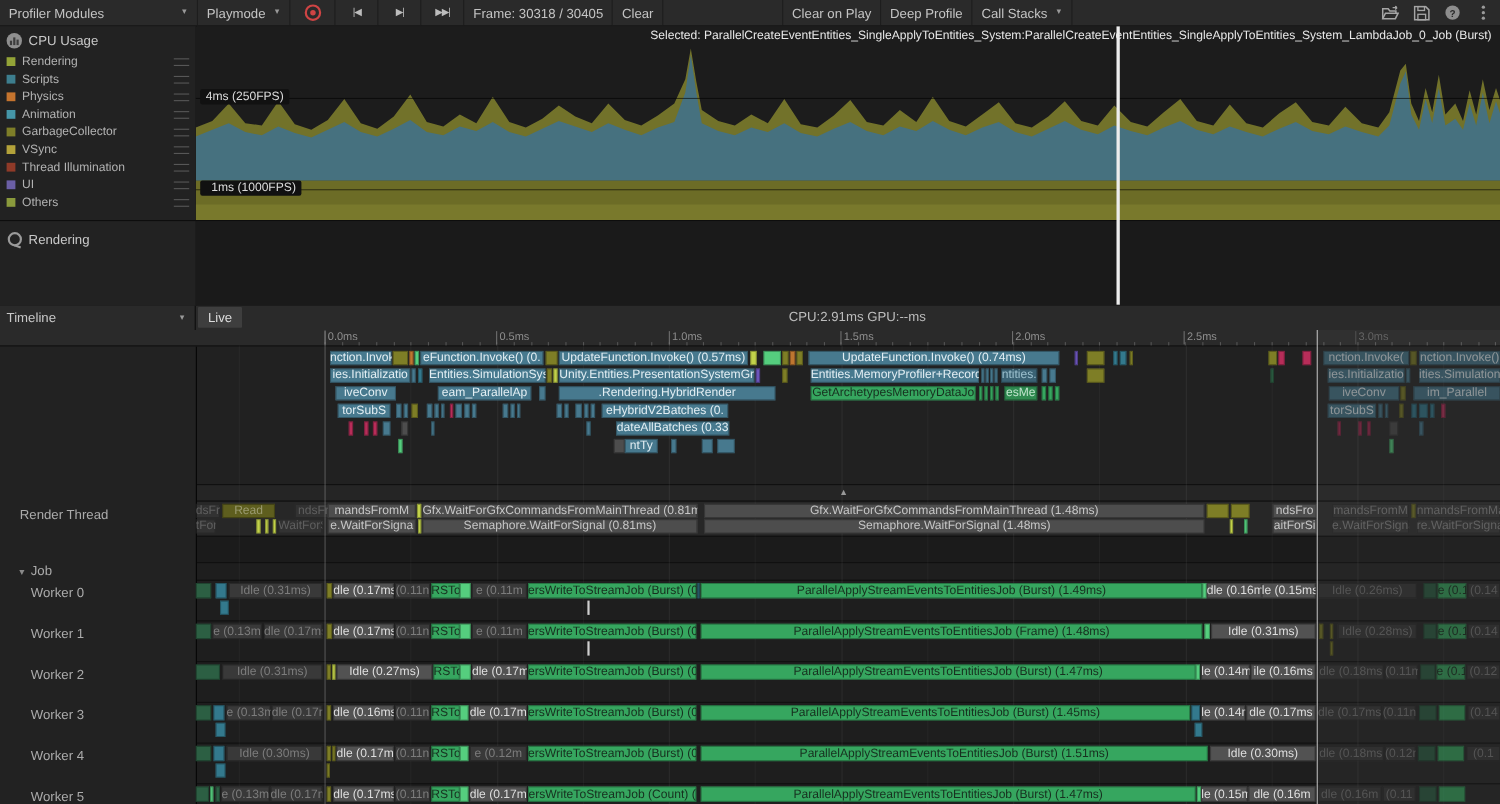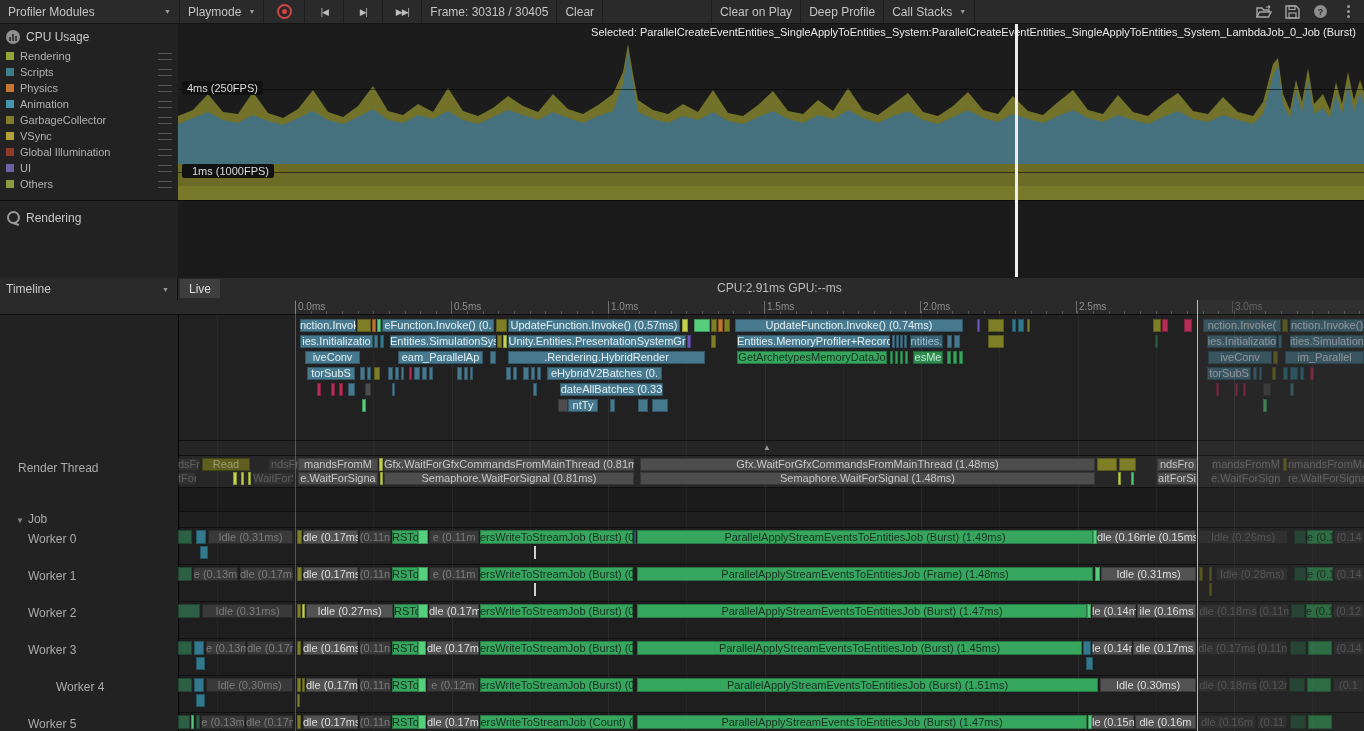--- a/index.html
+++ b/index.html
@@ -200,21 +200,21 @@
             <span>GarbageCollector</span>
             <span class="legend-handle"></span>
           </div>
           <div class="legend-row">
             <span class="legend-sq" style="background: rgb(179, 162, 58);"></span>
             <span>VSync</span>
             <span class="legend-handle"></span>
           </div>
           <div class="legend-row">
             <span class="legend-sq" style="background: rgb(143, 58, 40);"></span>
-            <span>Global Illumination</span>
+            <span>Thread Illumination</span>
             <span class="legend-handle"></span>
           </div>
           <div class="legend-row">
             <span class="legend-sq" style="background: rgb(107, 95, 165);"></span>
             <span>UI</span>
             <span class="legend-handle"></span>
           </div>
           <div class="legend-row">
             <span class="legend-sq" style="background: rgb(138, 154, 60);"></span>
             <span>Others</span>
@@ -632,21 +632,21 @@
         <div class="seg t-dgreen dim" style="left: 1290px; top: 415px; width: 16px; height: 14px; line-height: 14px;"></div>
         <div class="seg t-green dim" style="left: 1308px; top: 415px; width: 24px; height: 14px; line-height: 14px;"></div>
       </div>
     <div id="labels">
         <div class="thread-label" style="left: 18px; top: 161px;"><span>Render Thread</span></div>
         <div class="thread-label" style="left: 16px; top: 212px;"><span class="tri">▼</span><span>Job</span></div>
         <div class="thread-label" style="left: 28px; top: 232px;"><span>Worker 0</span></div>
         <div class="thread-label" style="left: 28px; top: 269px;"><span>Worker 1</span></div>
         <div class="thread-label" style="left: 28px; top: 306px;"><span>Worker 2</span></div>
         <div class="thread-label" style="left: 28px; top: 343px;"><span>Worker 3</span></div>
-        <div class="thread-label" style="left: 28px; top: 380px; margin-left: 28px;"><span>Worker 4</span></div>
+        <div class="thread-label" style="left: 28px; top: 380px;"><span>Worker 4</span></div>
         <div class="thread-label" style="left: 28px; top: 417px;"><span>Worker 5</span></div>
       </div>
     <div id="collapse-arrow" style="left: 763px; top: 143px;">▲</div>
     <div id="nextframe-shade" style="left: 1198px; width: 166px;"></div>
     <div id="fmarks">
         <div class="fmark" style="left: 295px; background: rgba(190, 190, 190, 0.28);"></div>
         <div class="fmark" style="left: 1197px; background: rgba(225, 225, 225, 0.8);"></div>
       </div>
   </div>
 </div>

